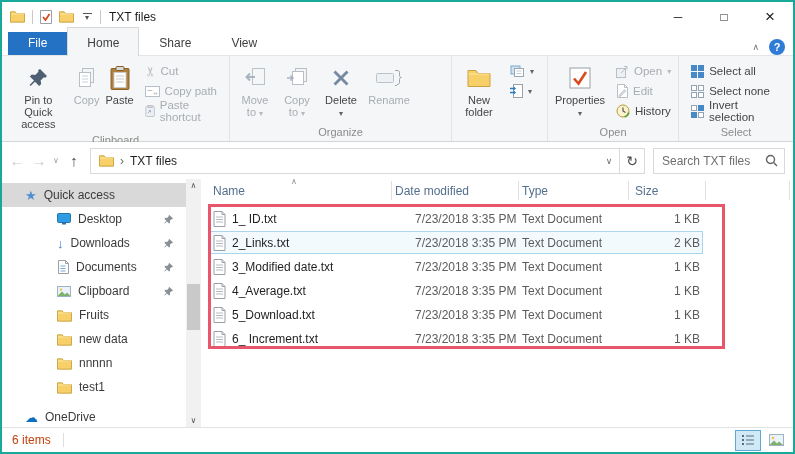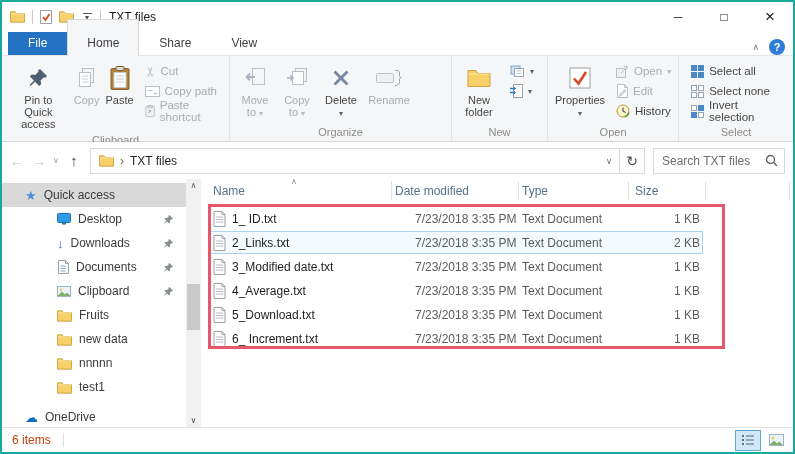--- a/index.html
+++ b/index.html
@@ -23,21 +23,21 @@
   .win-btn.min { font-size:12px; }
   .win-btn.max { font-size:12px; }
   .win-btn.close { font-size:17px; }
 
   
   .tabrow { height:25px; display:flex; align-items:flex-end; background:#fff;
             border-bottom:1px solid #e4e5e7; position:relative; flex:0 0 auto; }
   .tab { padding:4px 20px 5px; color:#3f3f41; }
   .tab.file { background:#2372c4; color:#fff; margin-left:6px; padding:4px 20px 5px; }
   .tab.active { background:#f5f6f7; border:1px solid #d8d8d8; border-bottom:none;
-                margin-bottom:-1px; padding:16px 19px 6px; }
+                margin-bottom:-1px; padding:8px 19px 6px; }
   .tabrow-right { margin-left:auto; display:flex; align-items:center; gap:10px; padding-right:8px; }
   .collapse-chev { color:#7a7a7a; font-size:9px; }
   .help-circle { width:16px; height:16px; border-radius:50%; background:#2f7cd6; color:#fff;
                  font-size:11px; font-weight:bold; display:flex; align-items:center; justify-content:center; }
 
   
   .ribbon { height:86px; background:#f5f6f7; border-bottom:1px solid #d5d5d5; display:flex; flex:0 0 auto; }
   .rgroup { display:flex; flex-direction:column; border-right:1px solid #e2e3e5; padding-top:2px; }
   .rgroup-content { flex:1; display:flex; align-items:flex-start; padding:2px 4px 0; }
   .rgroup-label { text-align:center; font-size:11px; color:#8b8b8b; padding:2px 0 3px; }
@@ -307,21 +307,20 @@
           <div class="smbtn">
             <svg width="13" height="14" viewBox="0 0 13 14">
                 <rect x="3.5" y=".5" width="9" height="13" fill="#fff" stroke="#9aa0a6"></rect>
                 <path d="M0 4.5h5M0 8.5h5" stroke="#2e7cc4" stroke-width="1.4"></path>
                 <path d="M3.5 2.8L5.6 4.5 3.5 6.2M3.5 6.8L5.6 8.5 3.5 10.2" stroke="#2e7cc4" fill="none"></path>
               </svg>
             <span class="caret">▾</span>
           </div>
         </div>
       </div>
-      <div class="rgroup-label">New</div>
     </div>
 
     <div class="rgroup g-open">
       <div class="rgroup-content">
         <div class="bigbtn" style="width:56px">
           <span class="bicon">
             <svg width="22" height="22" viewBox="0 0 22 22">
                 <rect x="1" y="1" width="20" height="20" fill="#fff" stroke="#9aa0a6"></rect>
                 <path d="M5 11.5l4.5 5L17 5" stroke="#d84b20" stroke-width="2.6" fill="none"></path>
               </svg>

